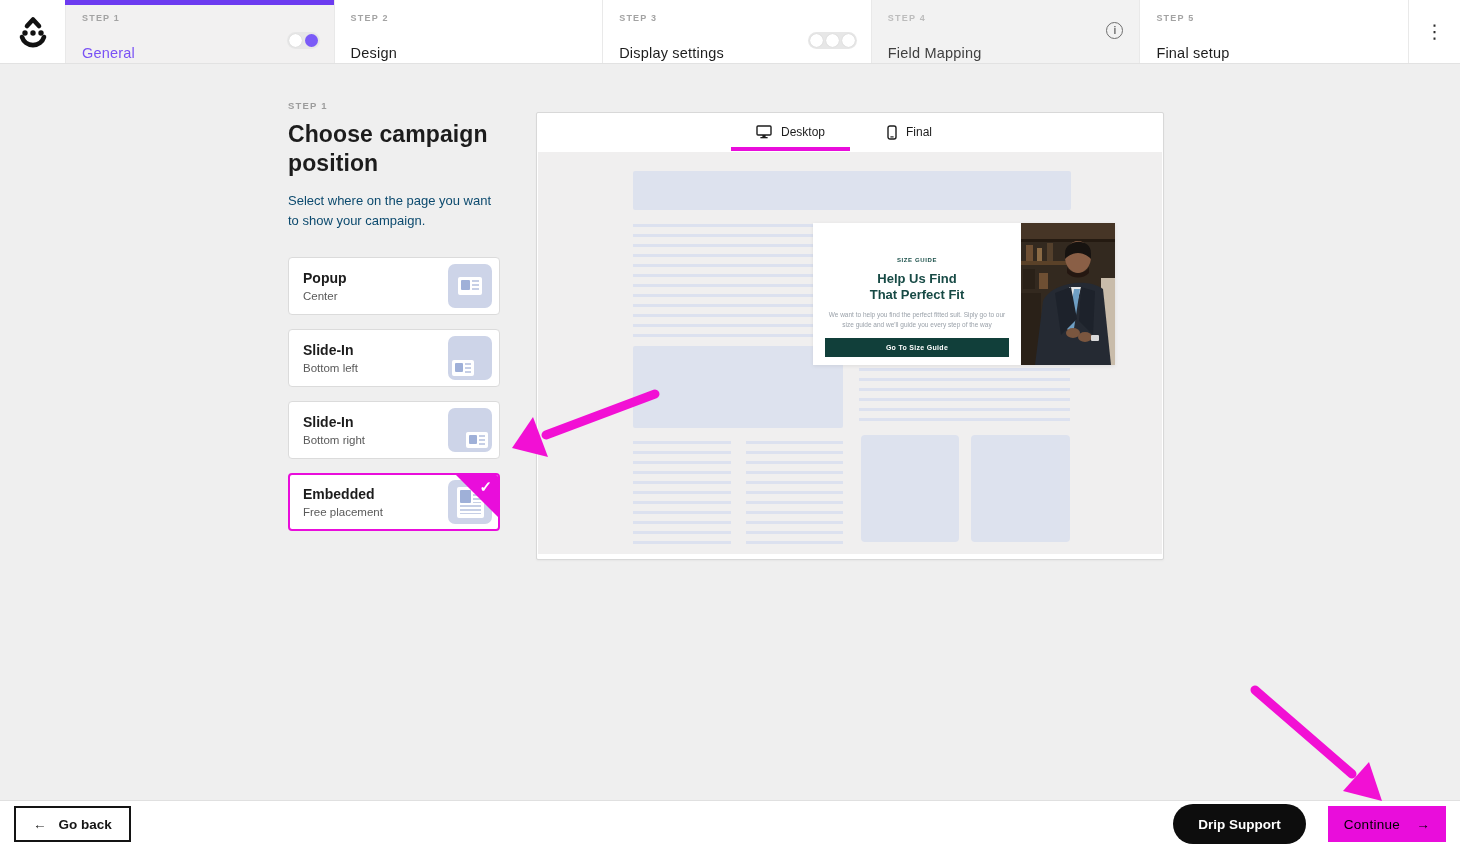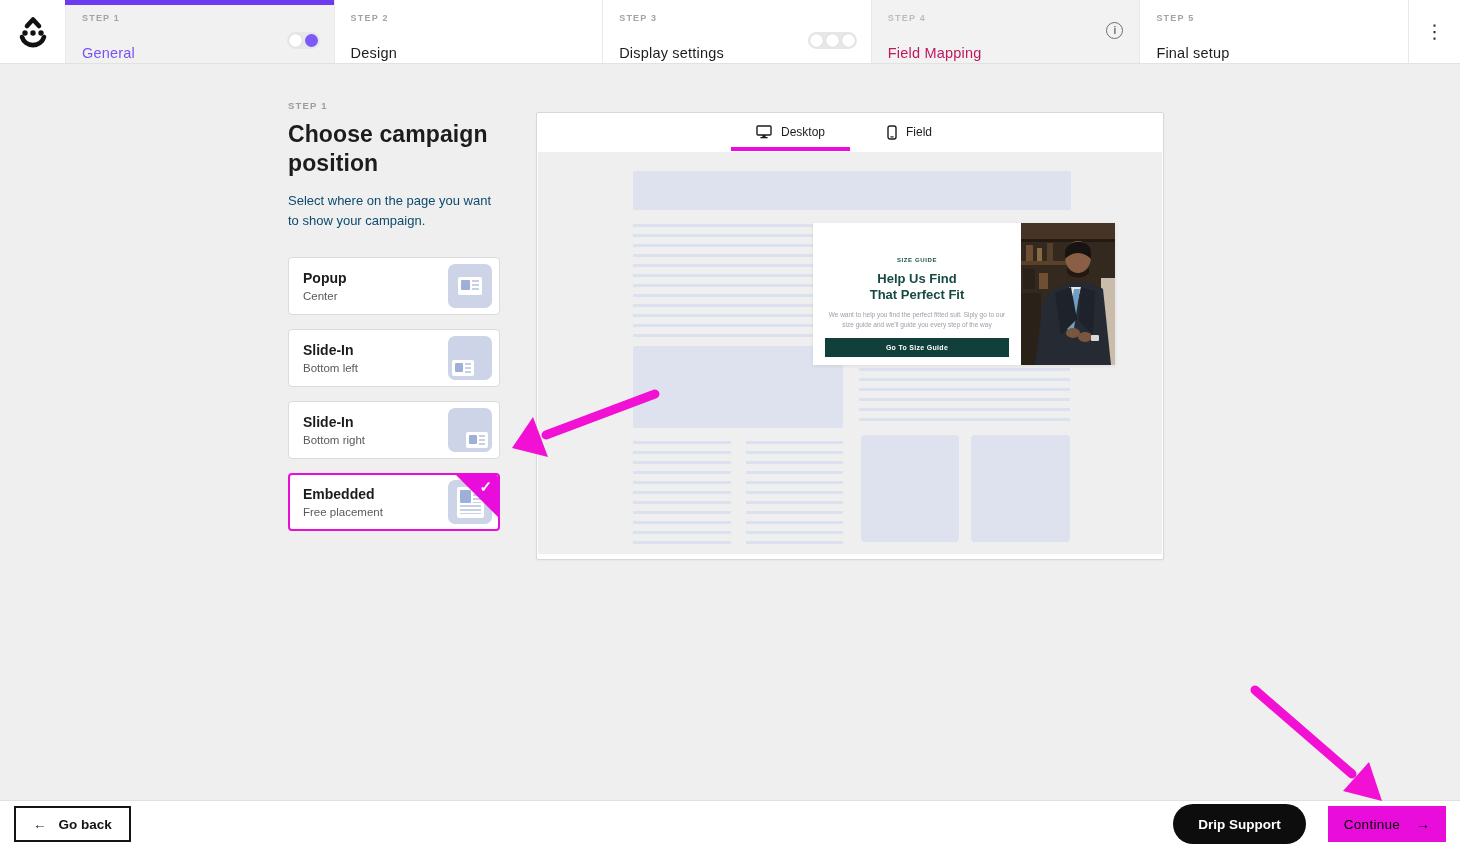--- a/index.html
+++ b/index.html
@@ -16,21 +16,21 @@
   .header { display:flex; height:64px; background:#fff; border-bottom:1px solid #e2e2e2; position:relative; z-index:5;}
   .logo-box { width:65px; display:flex; align-items:center; justify-content:center; background:#fff; flex:none;}
   .step-tile { flex:1; position:relative; padding:13px 16px 0 16px; border-left:1px solid #e9e9e9; background:#fff; cursor:pointer;}
   .step-tile .eyebrow { font-size:9px; font-weight:bold; letter-spacing:1.2px; color:#a3a3a3; text-transform:uppercase;}
   .step-tile .label { font-size:14.5px; margin-top:22px; color:#1d1d1d; letter-spacing:.2px;}
   .step-tile.active { background:#f2f1f1; }
   .step-tile.active::before { content:""; position:absolute; top:0; left:-1px; right:0; height:5px; background:#6c3bf0;}
   .step-tile.active .label { color:#7a52f5; }
   .step-tile.disabled { background:#f2f2f2; }
   .step-tile.disabled .eyebrow { color:#bcbcbc; }
-  .step-tile.disabled .label { color:#be185d; }
+  .step-tile.disabled .label { color:#404040; }
 
   .dots-pill { position:absolute; right:14px; top:32px; background:#e7e7e7; border-radius:10px; padding:2px; display:flex; gap:3px; align-items:center;}
   .dot { width:13px; height:13px; border-radius:50%; background:#fff; box-shadow:0 0 1px rgba(0,0,0,.2);}
   .dot.purple { background:#7b5bf7; box-shadow:none;}
 
   .info-icon { position:absolute; right:16px; top:22px; width:17px; height:17px; border:1.4px solid #6e6e6e; border-radius:50%;
     color:#6e6e6e; font-size:10px; font-weight:bold; display:flex; align-items:center; justify-content:center; font-style:normal;}
   .kebab-box { width:52px; flex:none; border-left:1px solid #e9e9e9; display:flex; align-items:center; justify-content:center;
     font-size:19px; color:#2c2c2c; cursor:pointer; letter-spacing:0;}
 
@@ -227,21 +227,21 @@
         <rect x="6.4" y="10" width="3.2" height="2" fill="#1d1d1d"></rect>
         <rect x="4.4" y="12" width="7.2" height="1.3" fill="#1d1d1d"></rect>
       </svg>
       <span>Desktop</span>
     </div>
     <div class="ptab">
       <svg width="10" height="15" viewBox="0 0 10 15">
         <rect x="1" y="1" width="8" height="13" rx="2" fill="none" stroke="#1d1d1d" stroke-width="1.4"></rect>
         <rect x="3.4" y="11.3" width="3.2" height="1.2" fill="#1d1d1d"></rect>
       </svg>
-      <span>Field</span>
+      <span>Final</span>
     </div>
   </div>
 
   <div class="preview-body">
 
     <div class="wf" style="left:95px; top:19px; width:438px; height:39px;"></div>
     <div class="wf-lines" style="left:95px; top:72px; width:183px; height:120px;"></div>
     <div class="wf" style="left:95px; top:194px; width:210px; height:82px;"></div>
     <div class="wf-lines" style="left:321px; top:216px; width:211px; height:53px;"></div>
     <div class="wf-lines" style="left:95px; top:289px; width:98px; height:104px;"></div>

